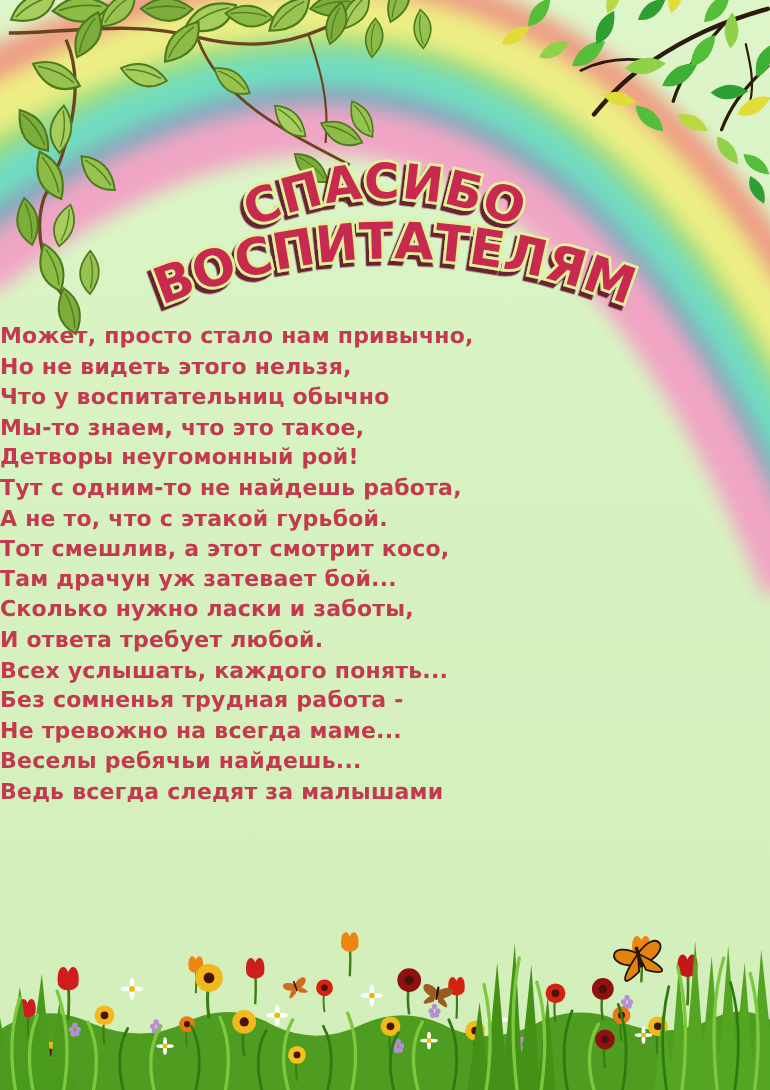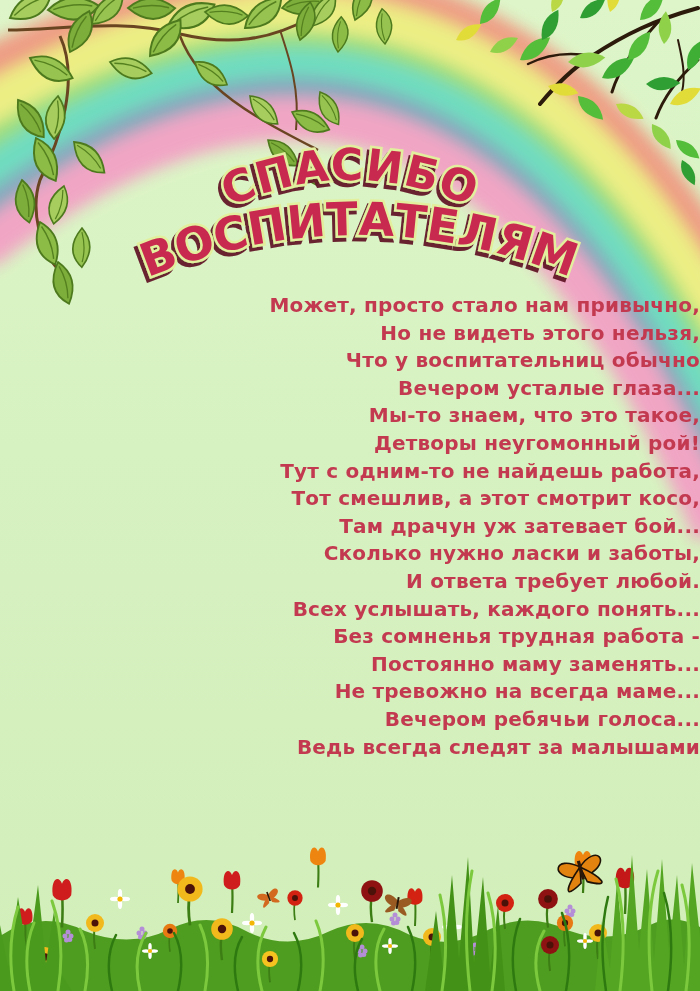--- a/index.html
+++ b/index.html
@@ -11,21 +11,21 @@
     font-family:"DejaVu Sans",sans-serif;
   }
   .layer{position:absolute;left:0;top:0;}
   .rainbow-svg{z-index:1;}
   .leaves-tl{z-index:3;}
   .branch-tr{z-index:3;left:420px;}
   .title-svg{z-index:4;}
   .poem{
     position:absolute;z-index:4;
     top:292px;left:0;right:0;
-    text-align:right;
+    text-align:left;
   }
   .poem-line{
     font-weight:bold;
     font-size:20px;
     line-height:27.6px;
     letter-spacing:.2px;
     color:#c33a50;
     white-space:nowrap;
   }
   .meadow-svg{position:absolute;z-index:5;left:0;bottom:0;}
@@ -152,33 +152,32 @@
       <text font-size="46" letter-spacing="0">
         <textPath href="#arc2" startOffset="50%">ВОСПИТАТЕЛЯМ</textPath>
       </text>
     </g>
   </svg>
 
   <div class="poem">
     <div class="poem-line">Может, просто стало нам привычно,</div>
     <div class="poem-line">Но не видеть этого нельзя,</div>
     <div class="poem-line">Что у воспитательниц обычно</div>
-    <div class="poem-line">Вечером усталые глаза...</div>
     <div class="poem-line">Мы-то знаем, что это такое,</div>
     <div class="poem-line">Детворы неугомонный рой!</div>
     <div class="poem-line">Тут с одним-то не найдешь работа,</div>
+    <div class="poem-line">А не то, что с этакой гурьбой.</div>
     <div class="poem-line">Тот смешлив, а этот смотрит косо,</div>
     <div class="poem-line">Там драчун уж затевает бой...</div>
     <div class="poem-line">Сколько нужно ласки и заботы,</div>
     <div class="poem-line">И ответа требует любой.</div>
     <div class="poem-line">Всех услышать, каждого понять...</div>
     <div class="poem-line">Без сомненья трудная работа -</div>
-    <div class="poem-line">Постоянно маму заменять...</div>
     <div class="poem-line">Не тревожно на всегда маме...</div>
-    <div class="poem-line">Вечером ребячьи голоса...</div>
+    <div class="poem-line">Веселы ребячьи найдешь...</div>
     <div class="poem-line">Ведь всегда следят за малышами</div>
   </div>
 
   <svg class="meadow-svg" width="700" height="150" viewBox="0 0 700 150" aria-hidden="true">
     <defs>
       <g id="tulip">
         <path d="M0 30 Q 1 12 0 0" stroke="#3c7d14" stroke-width="2.2" fill="none"></path>
         <path d="M-8 2 C -10 -12 -3 -16 0 -8 C 3 -16 10 -12 8 2 C 5 8 -5 8 -8 2 Z"></path>
       </g>
       <g id="poppy">

